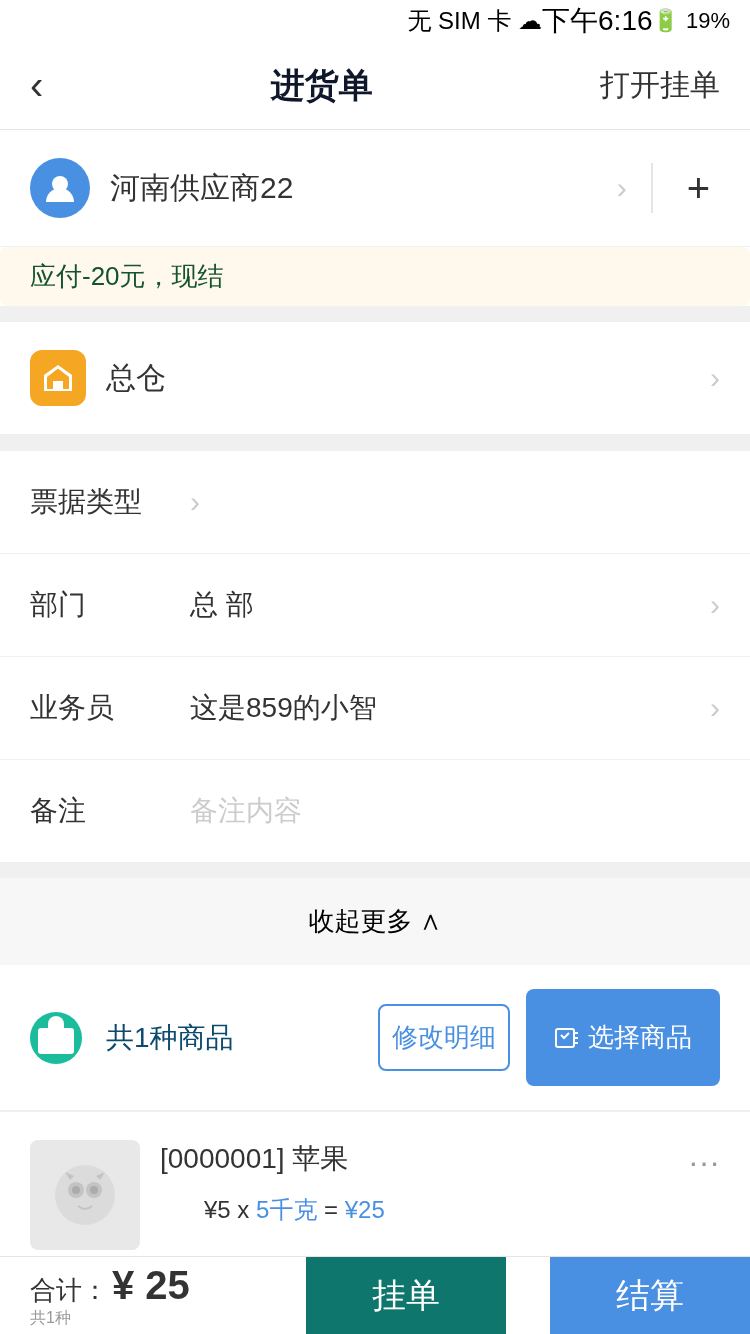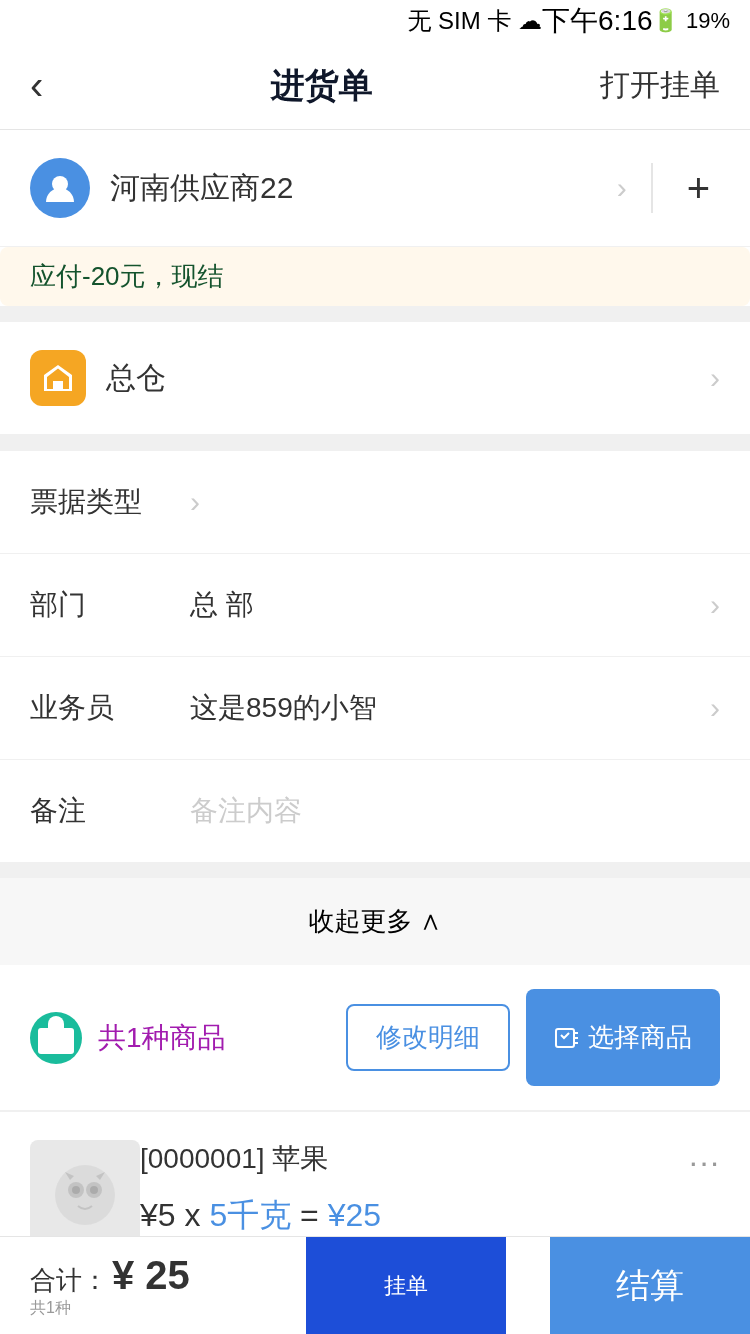--- a/index.html
+++ b/index.html
@@ -181,28 +181,29 @@
       height: 52px;
       border-radius: 50%;
       background: #1abc9c;
       display: flex;
       align-items: center;
       justify-content: center;
     }
     .product-count {
       flex: 1;
       font-size: 28px;
-      color: #a21caf;
+      color: #0c4a6e;
+      margin-left: 8px;
     }
     .btn-outline {
       border: 2px solid #4a90e2;
       color: #4a90e2;
       background: #fff;
       border-radius: 8px;
-      padding: 14px 28px;
+      padding: 14px 12px;
       font-size: 26px;
       cursor: pointer;
     }
     .btn-solid {
       background: #4a90e2;
       color: #fff;
       border: none;
       border-radius: 8px;
       padding: 31px 28px;
       font-size: 26px;
@@ -211,20 +212,21 @@
       align-items: center;
       gap: 8px;
     }
 
     
     .product-item {
       background: #fff;
       display: flex;
       align-items: flex-start;
       padding: 28px 30px;
+      gap: 20px;
     }
     .product-thumb {
       width: 110px;
       height: 110px;
       background: #e8e8e8;
       border-radius: 8px;
       flex-shrink: 0;
       display: flex;
       align-items: center;
       justify-content: center;
@@ -233,41 +235,42 @@
     .product-thumb svg { width: 70px; height: 70px; opacity: 0.5; }
     .product-info {
       flex: 1;
     }
     .product-name {
       font-size: 28px;
       color: #333;
       margin-bottom: 16px;
     }
     .product-price {
-      font-size: 32px;
-      color: #333;
+      font-size: 24px;
+      color: #333;
+      margin-left: 44px;
     }
     .product-price .highlight {
       color: #4a90e2;
     }
     .product-more {
       color: #999;
       font-size: 32px;
       display: flex;
       align-items: flex-start;
       padding-top: 4px;
     }
 
     
     .bottom-bar {
       position: fixed;
       bottom: 0;
       left: 0;
       width: 750px;
-      height: 98px;
+      height: 78px;
       display: flex;
       align-items: stretch;
       background: #fff;
       border-top: 1px solid #e5e5e5;
     }
     .total-section {
       flex: 1;
       display: flex;
       flex-direction: column;
       justify-content: center;
@@ -277,23 +280,23 @@
       font-size: 40px;
       font-weight: 600;
       color: #333;
     }
     .total-sub {
       font-size: 16px;
       color: #999;
     }
     .btn-hang {
       width: 200px;
-      background: #1d4ed8;
+      background: #0f766e;
       color: #fff;
-      font-size: 22px;
+      font-size: 34px;
       border: none;
       cursor: pointer;
       display: flex;
       align-items: center;
       justify-content: center;
     }
     .btn-checkout {
       width: 200px;
       background: #4a90e2;
       color: #fff;

